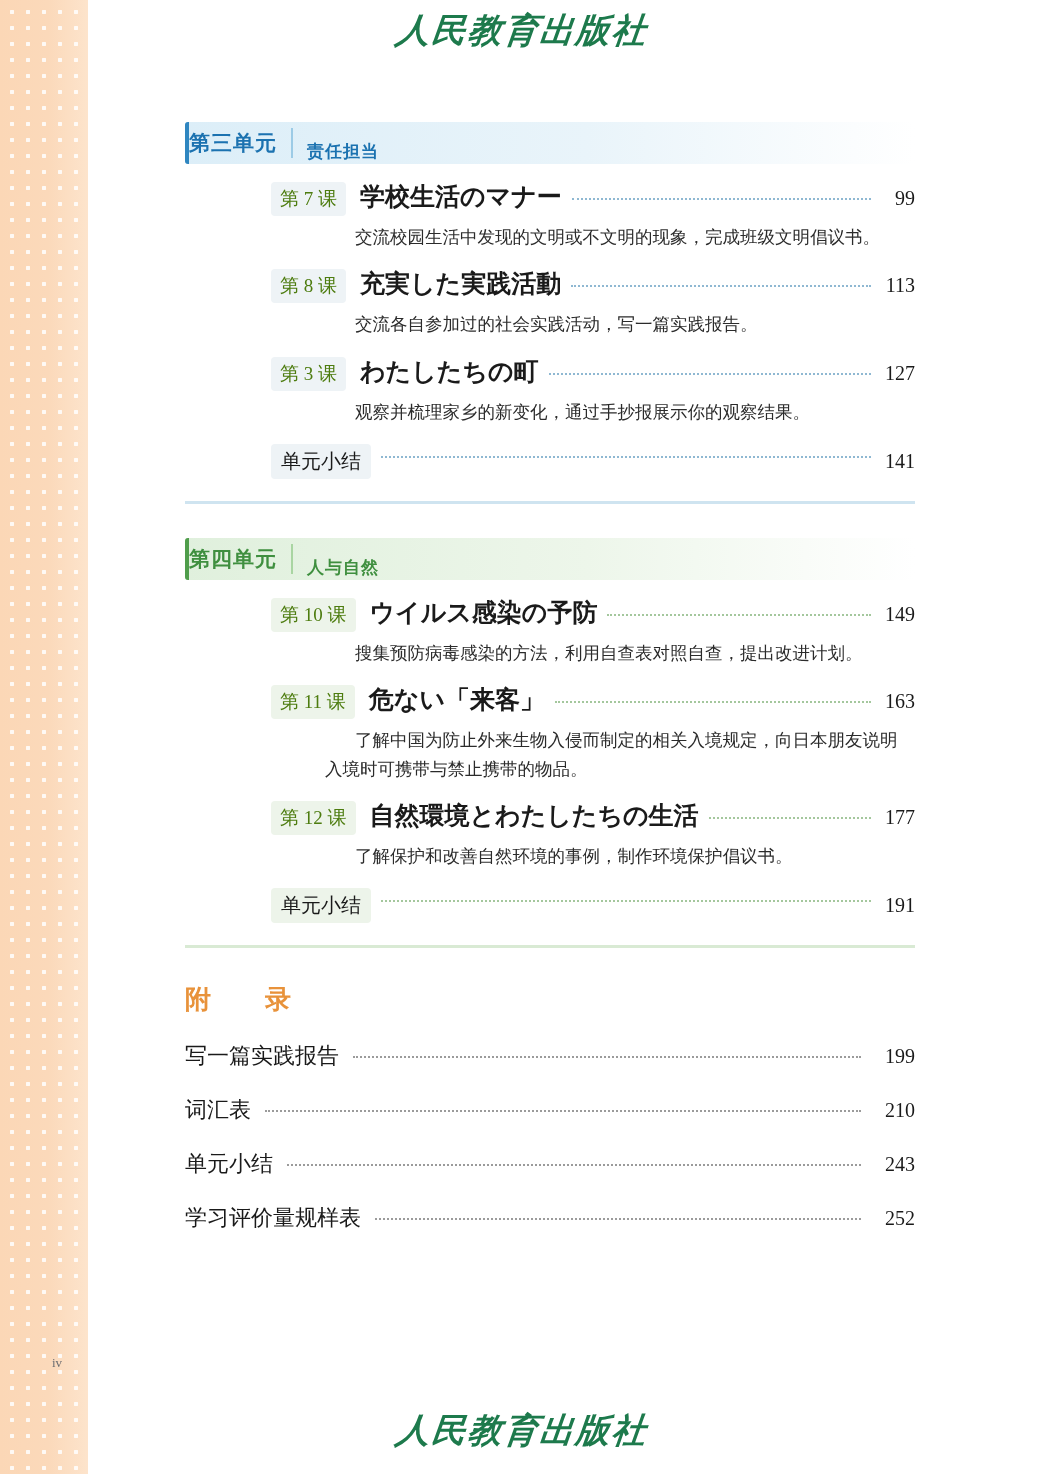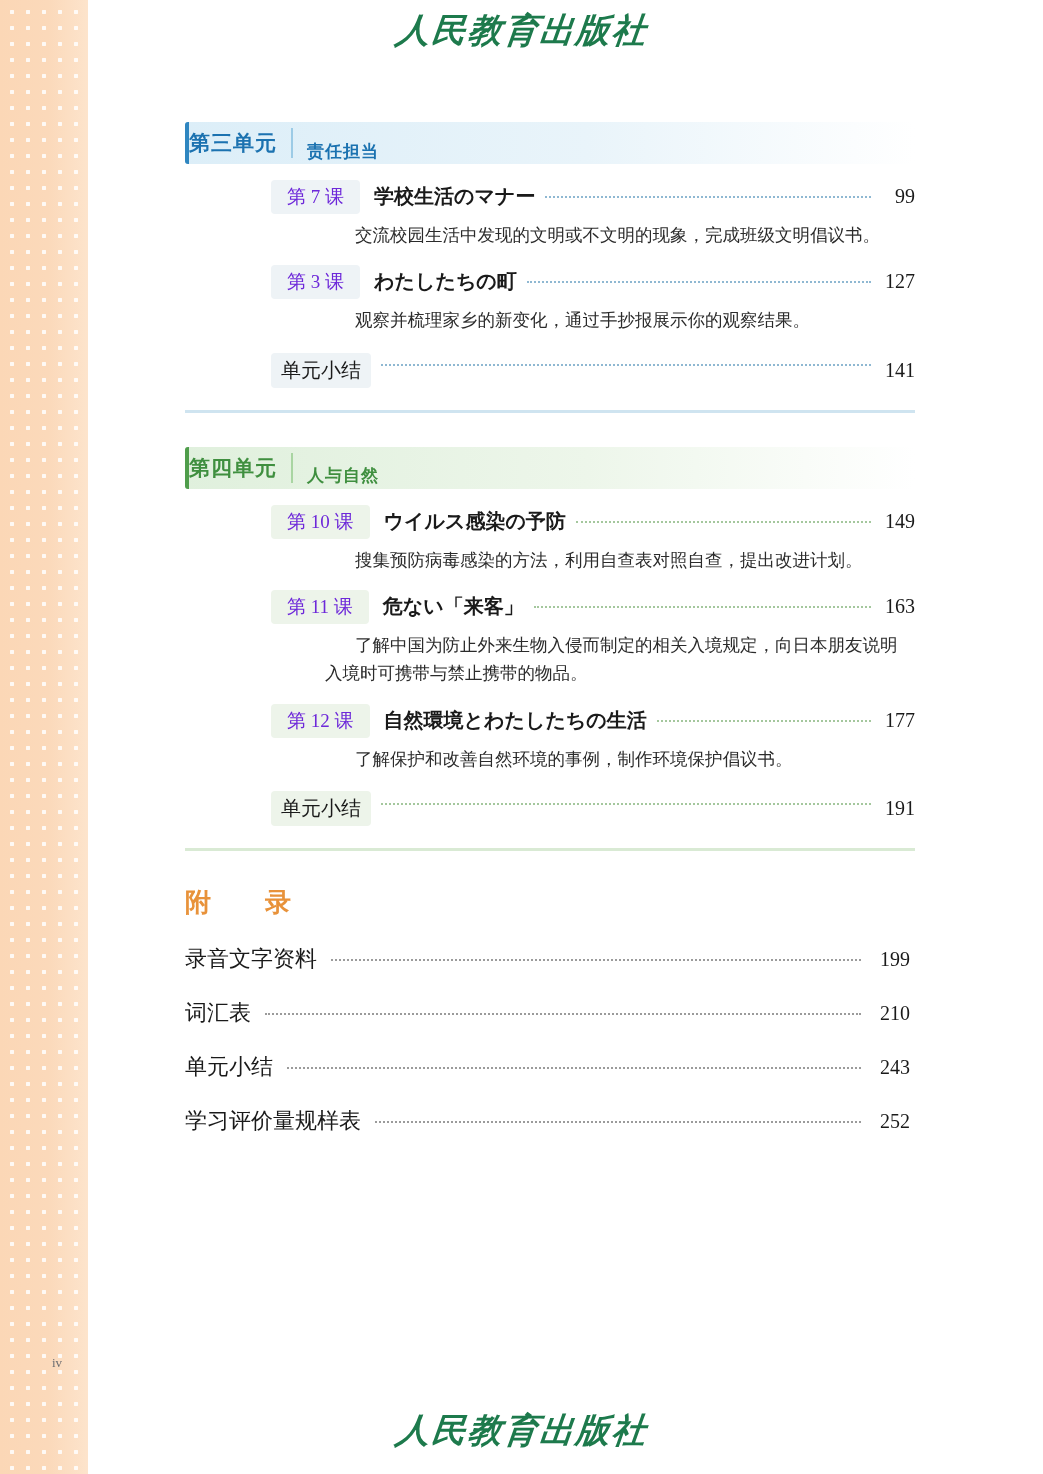--- a/index.html
+++ b/index.html
@@ -128,30 +128,30 @@
     margin-top: 16px;
   }
   .lesson-line {
     display: flex;
     align-items: baseline;
     padding-left: 86px;
   }
   .lesson-no {
     background: #eef3f6;
     border-radius: 4px;
-    padding: 4px 16px;
+    padding: 4px 9px;
     font-size: 19px;
-    color: #6d28d9;
+    color: #4d7c0f;
     white-space: nowrap;
     font-family: "Liberation Serif", serif;
   }
   .lesson-no.green-bg { background: #edf4ea; }
   .lesson-title {
     margin-left: 14px;
-    font-size: 20px;
+    font-size: 25px;
     font-weight: bold;
     color: #1a1a1a;
     white-space: nowrap;
   }
   .dots {
     flex: 1;
     margin: 0 8px 0 10px;
     border-bottom: 2px dotted #9b9b9b;
     position: relative;
     top: -5px;
@@ -229,21 +229,21 @@
     margin: 0 14px 0 14px;
     border-bottom: 2px dotted #9b9b9b;
     position: relative;
     top: -5px;
   }
   .appendix-page {
     font-size: 20px;
     color: #1a1a1a;
     font-family: "Liberation Serif", serif;
     min-width: 40px;
-    text-align: center;
+    text-align: right;
   }
 </style>
 </head>
 <body>
 
 <div class="left-band">
   <div class="left-dots"></div>
 </div>
 
 <div class="page-number">iv</div>
@@ -264,20 +264,29 @@
     <div class="lesson">
       <div class="lesson-line">
         <span class="lesson-no">第 7 课</span>
         <span class="lesson-title">学校生活のマナー</span>
         <span class="dots blue"></span>
         <span class="page-no">99</span>
       </div>
       <p class="lesson-desc">交流校园生活中发现的文明或不文明的现象，完成班级文明倡议书。</p>
     </div>
 
+    <div class="lesson">
+      <div class="lesson-line">
+        <span class="lesson-no">第 8 课</span>
+        <span class="lesson-title">充実した実践活動</span>
+        <span class="dots blue"></span>
+        <span class="page-no">113</span>
+      </div>
+      <p class="lesson-desc">交流各自参加过的社会实践活动，写一篇实践报告。</p>
+    </div>
 
     <div class="lesson">
       <div class="lesson-line">
         <span class="lesson-no">第 3 课</span>
         <span class="lesson-title">わたしたちの町</span>
         <span class="dots blue"></span>
         <span class="page-no">127</span>
       </div>
       <p class="lesson-desc">观察并梳理家乡的新变化，通过手抄报展示你的观察结果。</p>
     </div>
@@ -339,21 +348,21 @@
       </div>
     </div>
 
     <div class="unit-bottom-rule green"></div>
   </div>
 
   <div class="appendix">
     <div class="appendix-title">附　录</div>
 
     <div class="appendix-row">
-      <span class="appendix-label">录音文字资料</span>
+      <span class="appendix-label">写一篇实践报告</span>
       <span class="appendix-dots"></span>
       <span class="appendix-page">199</span>
     </div>
 
     <div class="appendix-row">
       <span class="appendix-label">词汇表</span>
       <span class="appendix-dots"></span>
       <span class="appendix-page">210</span>
     </div>
 

